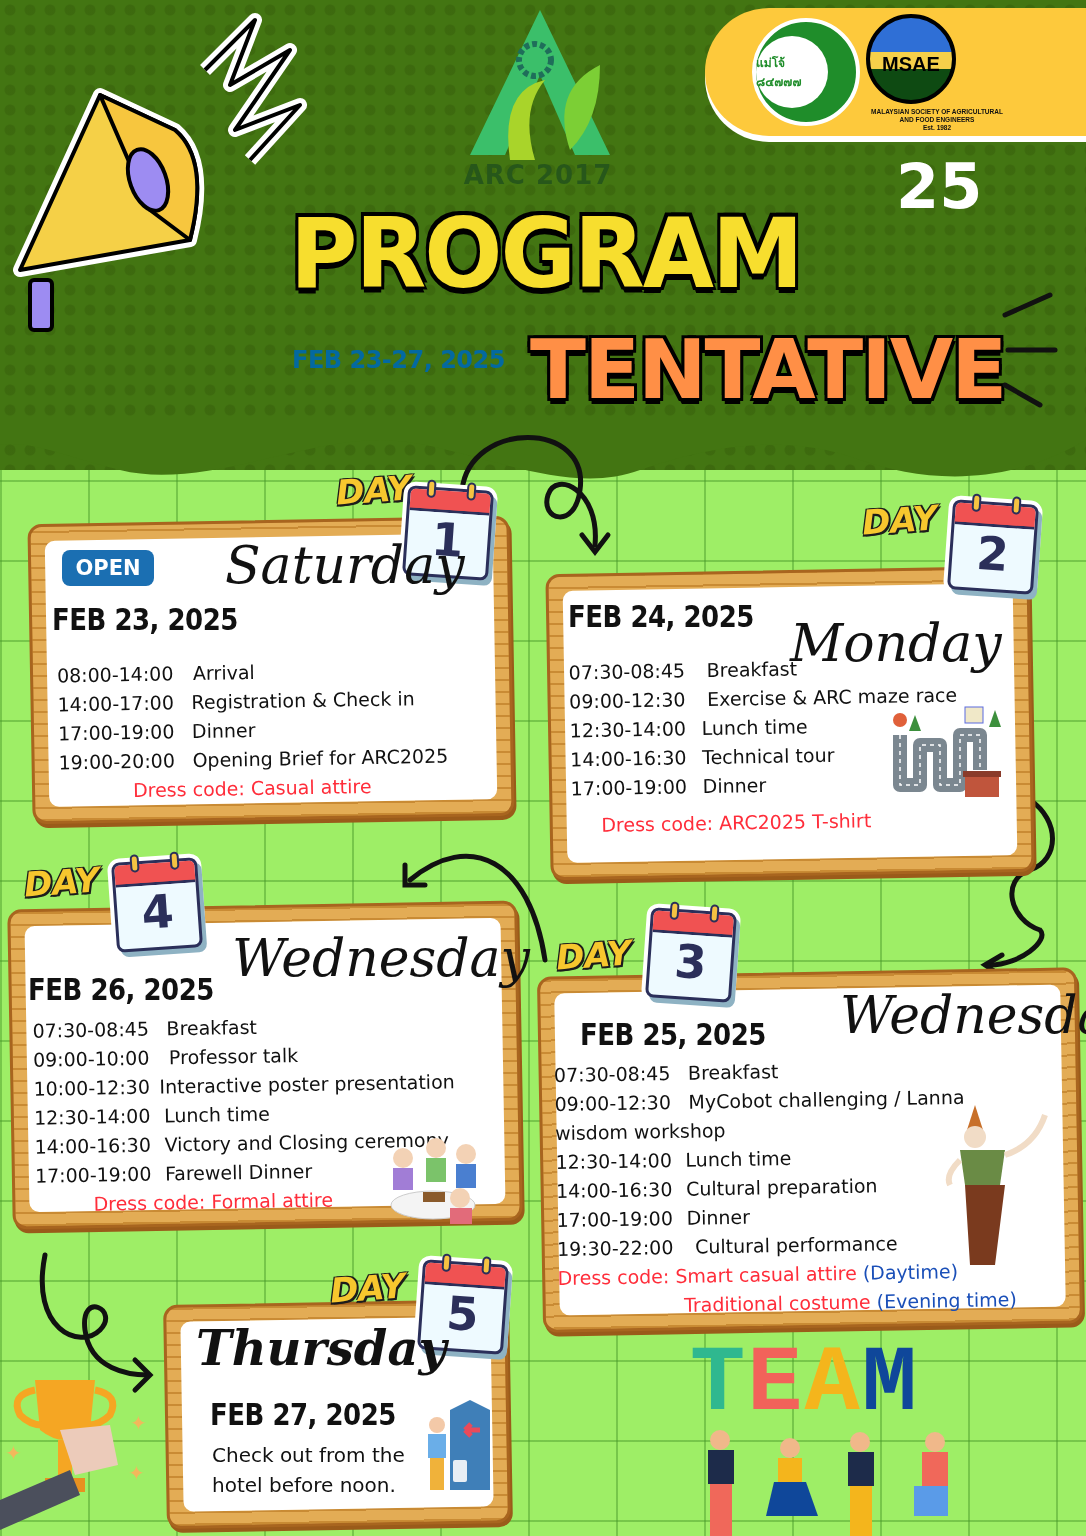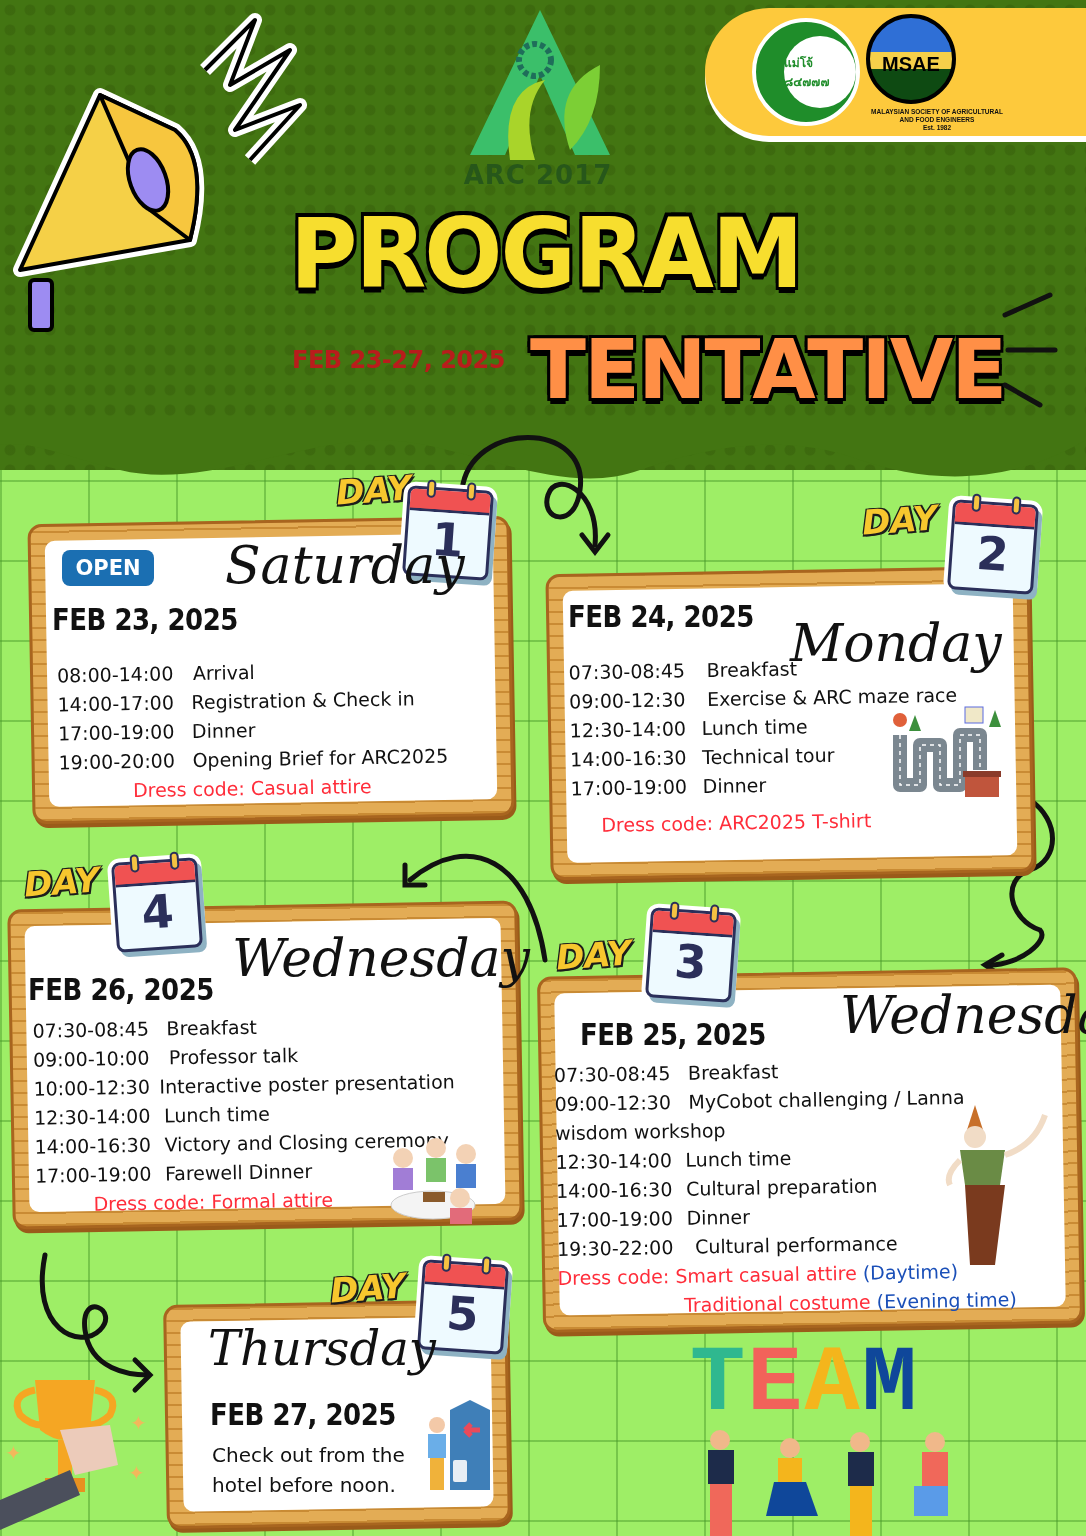--- a/index.html
+++ b/index.html
@@ -22,21 +22,21 @@
     position: absolute; left: 0; top: 420px; width: 1086px; height: 80px;
   }
   .logo-pill {
     position: absolute; left: 705px; top: 8px; width: 400px; height: 128px;
     background: #fdc93c; border-radius: 64px 0 0 64px;
     box-shadow: 0 6px 0 #ffffff;
   }
   .seal {
     position: absolute; left: 752px; top: 18px; width: 108px; height: 108px;
     border-radius: 50%; background: #1f8d2a; border: 4px solid #fff;
-    display: flex; align-items: center; justify-content: flex-end;
+    display: flex; align-items: center; justify-content: flex-start;
   }
   .seal-inner {
     width: 72px; height: 72px; border-radius: 50%; background: #fff;
     display:flex; align-items:center; justify-content:center;
     color:#1f8d2a; font-size: 12px; font-weight: bold;
   }
   .msae {
     position: absolute; left: 866px; top: 14px; width: 90px; height: 90px;
     border-radius: 50%; border: 4px solid #000; overflow: hidden;
     background: linear-gradient(#2f6fd6 0 42%, #f5d04a 42% 62%, #0e4a12 62% 100%);
@@ -67,21 +67,21 @@
   .title-year span { display:block; }
   .title-year span:last-child { padding-left:18px; }
   .title-tentative {
     position:absolute; left:530px; top:322px;
     font-family:"DejaVu Sans", sans-serif; font-weight:900; font-size:82px; color:#ff8f46;
     letter-spacing:-2px;
     text-shadow: 3px 3px 0 #000, -3px -3px 0 #000, 3px -3px 0 #000, -3px 3px 0 #000, 0 6px 0 #000;
   }
   .date-range {
     position:absolute; left:292px; top:346px;
-    font-family:"DejaVu Sans", sans-serif; font-weight:bold; font-size:24px; color:#b91c1c; letter-spacing:-0.5px;
+    font-family:"DejaVu Sans", sans-serif; font-weight:bold; font-size:24px; color:#0369a1; letter-spacing:-0.5px;
   }
   .megaphone { position:absolute; left:0; top:10px; width:330px; height:330px; }
   .burst { position:absolute; left:1000px; top:290px; width:60px; height:120px; }
 
   .board {
     position:absolute; background:#d59a3e; border-radius:14px;
     border: 3px solid #a8651f;
     background-image: repeating-linear-gradient(0deg, #c98b34 0 2px, #e3ac55 2px 12px);
     box-shadow: 2px 4px 0 #9a5b1a;
   }
@@ -166,20 +166,21 @@
 <div class="msae">
   <div class="msae-label">MSAE</div>
 </div>
 <div class="msae-sub">
   <div>MALAYSIAN SOCIETY OF AGRICULTURAL AND FOOD ENGINEERS</div>
   <div>Est. 1982</div>
 </div>
 
 <div class="title-program">PROGRAM</div>
 <div class="title-year">
+  <span>25</span>
 </div>
 <div class="title-tentative">TENTATIVE</div>
 <div class="date-range">FEB 23-27, 2025</div>
 <svg class="burst" viewBox="0 0 60 120">
   <g stroke="#111" stroke-width="5" stroke-linecap="round">
     <line x1="5" y1="25" x2="50" y2="5"></line>
       <line x1="8" y1="60" x2="55" y2="60"></line>
       <line x1="5" y1="95" x2="40" y2="115"></line>
   </g>
 </svg>
@@ -318,21 +319,21 @@
 <div class="board" style="left:165px;top:1302px;width:344px;height:224px;transform:rotate(-1deg);">
   <div class="board-inner"></div>
 </div>
 <div class="day-tag" style="left:330px;top:1268px;">DAY</div>
 <div class="cal" style="left:420px;top:1262px;">
   <div class="cal-top"></div>
     <div class="cal-ring" style="left:16px"></div>
     <div class="cal-ring" style="left:56px"></div>
   <div class="cal-num">5</div>
 </div>
-<div class="weekday" style="left:208px;top:1320px;font-size:48px;">Thursday</div>
+<div class="weekday" style="left:196px;top:1320px;font-size:48px;font-weight:bold;">Thursday</div>
 <div class="date-h" style="left:210px;top:1400px;">FEB 27, 2025</div>
 <div class="sched" style="left:212px;top:1440px;font-size:20px;line-height:30px;">
   <div>Check out from the</div>
   <div>hotel before noon.</div>
 </div>
 <svg class="illus" style="left:425px;top:1400px;" width="70" height="92" viewBox="0 0 70 92">
   <path d="M25,10 L45,0 L65,10 L65,90 L25,90 Z" fill="#3f7fb8"></path>
   <path d="M40,30 L55,30 M40,30 L46,24 M40,30 L46,36" stroke="#e94a5a" stroke-width="5"></path>
   <circle cx="12" cy="25" r="8" fill="#f3c9a8"></circle>
   <rect x="3" y="34" width="18" height="24" fill="#6aaee8"></rect>

